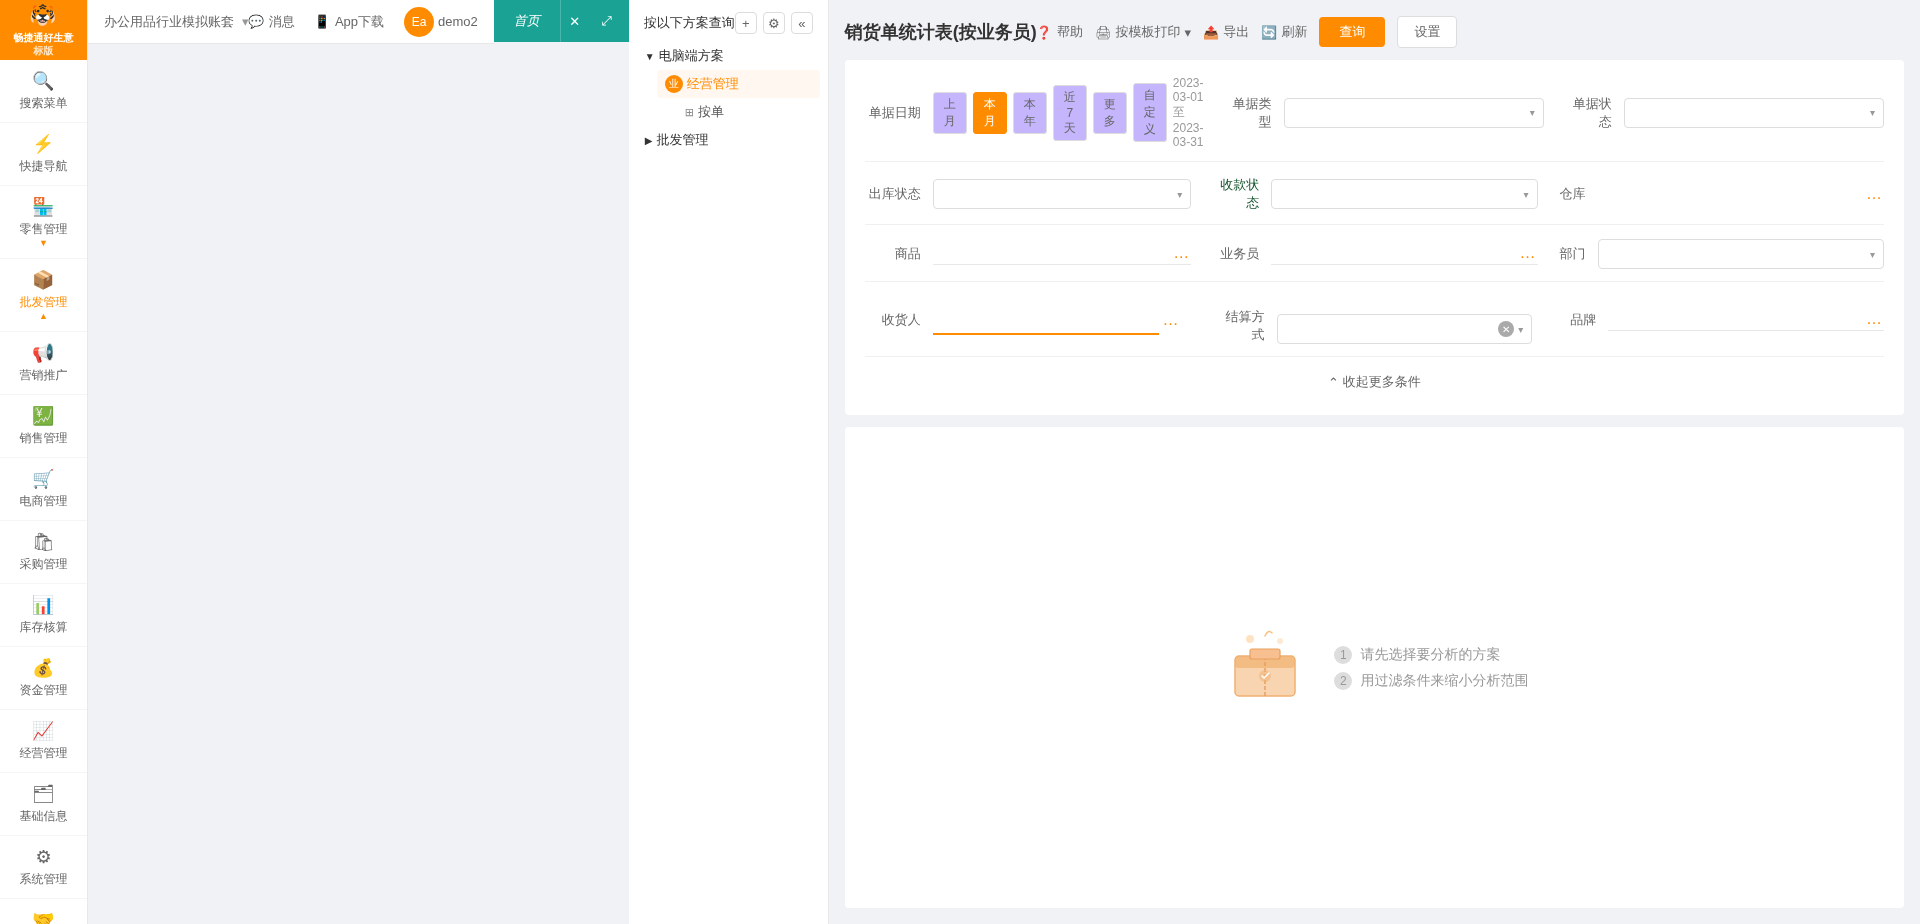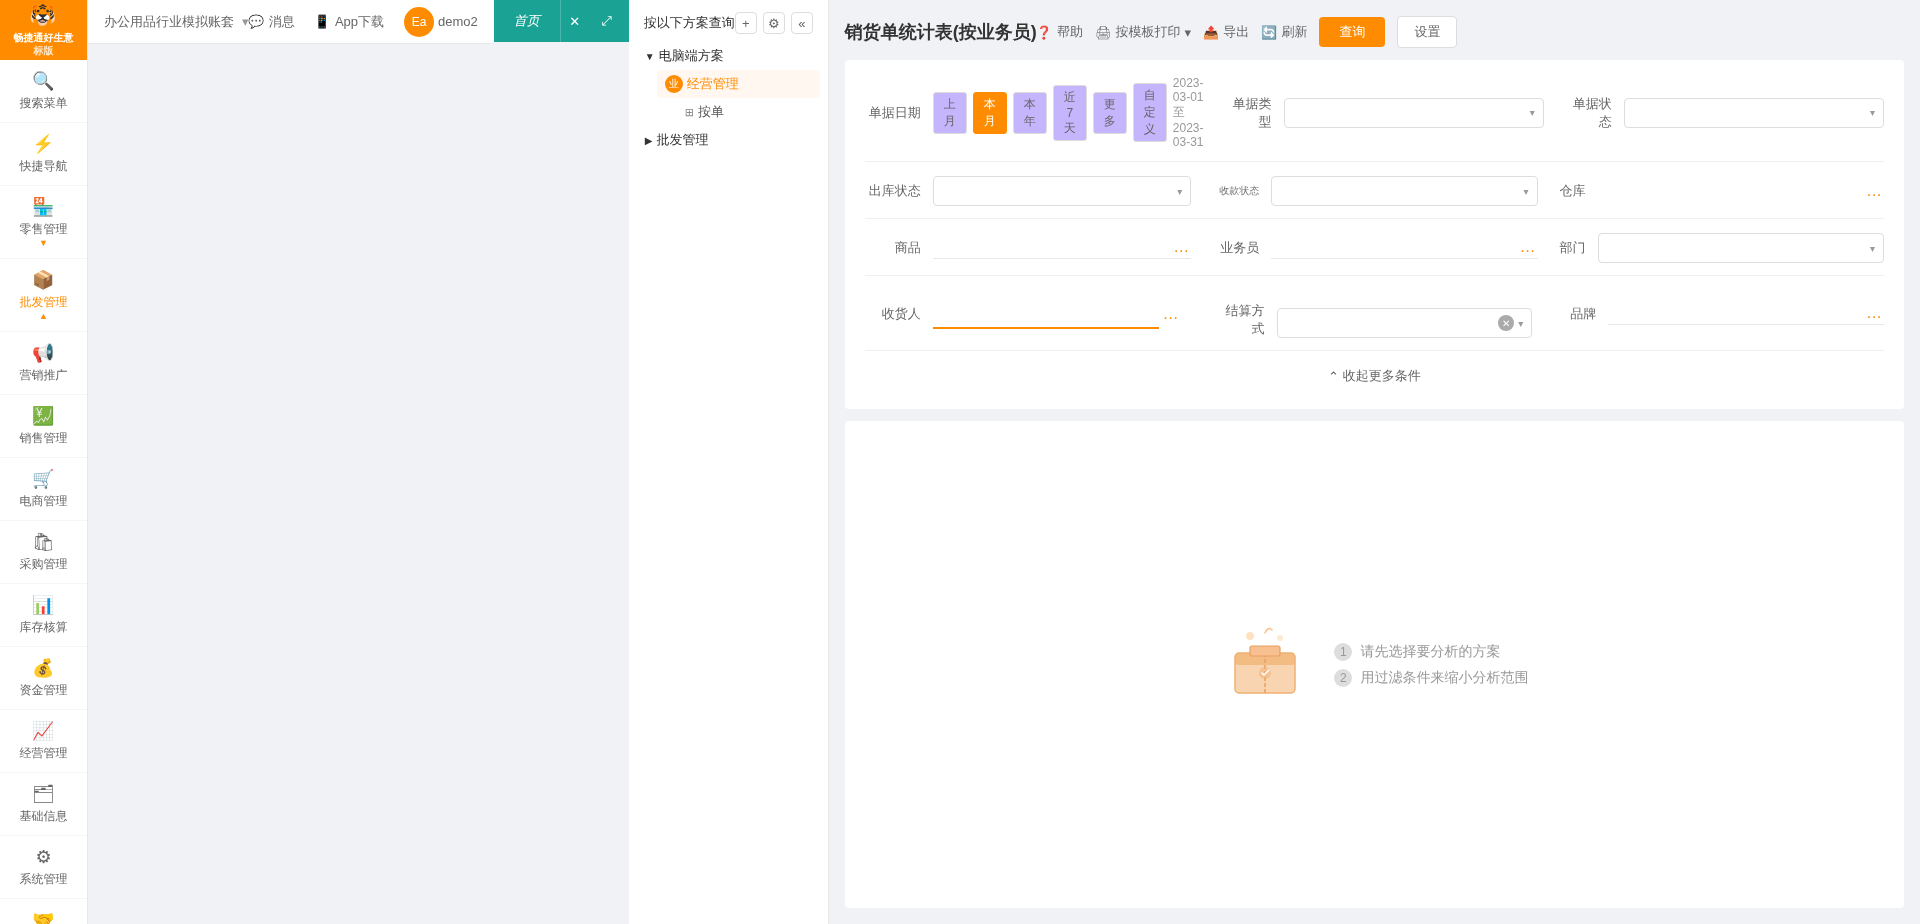--- a/index.html
+++ b/index.html
@@ -637,21 +637,21 @@
 
         <div style="display:flex;align-items:center;gap:0;margin-bottom:14px;padding-bottom:12px;border-bottom:1px solid #f0f0f0;">
           <div style="display:flex;align-items:center;flex:1;">
             <span style="color:#666;font-size:13px;width:68px;flex-shrink:0;text-align:right;padding-right:12px;">出库状态</span>
             <div class="filter-select" style="flex:1;">
               <span></span>
               <span class="arrow">▾</span>
             </div>
           </div>
           <div style="display:flex;align-items:center;flex:1;padding-left:20px;">
-            <span style="color:#737373;font-size:10px;width:60px;flex-shrink:0;text-align:right;padding-right:12px;">收款状态</span>
+            <span style="color:#14532d;font-size:13px;width:60px;flex-shrink:0;text-align:right;padding-right:12px;">收款状态</span>
             <div class="filter-select" style="flex:1;">
               <span></span>
               <span class="arrow">▾</span>
             </div>
           </div>
           <div style="display:flex;align-items:center;flex:1;padding-left:20px;">
             <span style="color:#666;font-size:13px;width:40px;flex-shrink:0;text-align:right;padding-right:12px;">仓库</span>
             <div style="flex:1;display:flex;align-items:center;justify-content:flex-end;">
               <span style="color:#ff8c00;font-size:16px;cursor:pointer;letter-spacing:2px;">…</span>
             </div>

